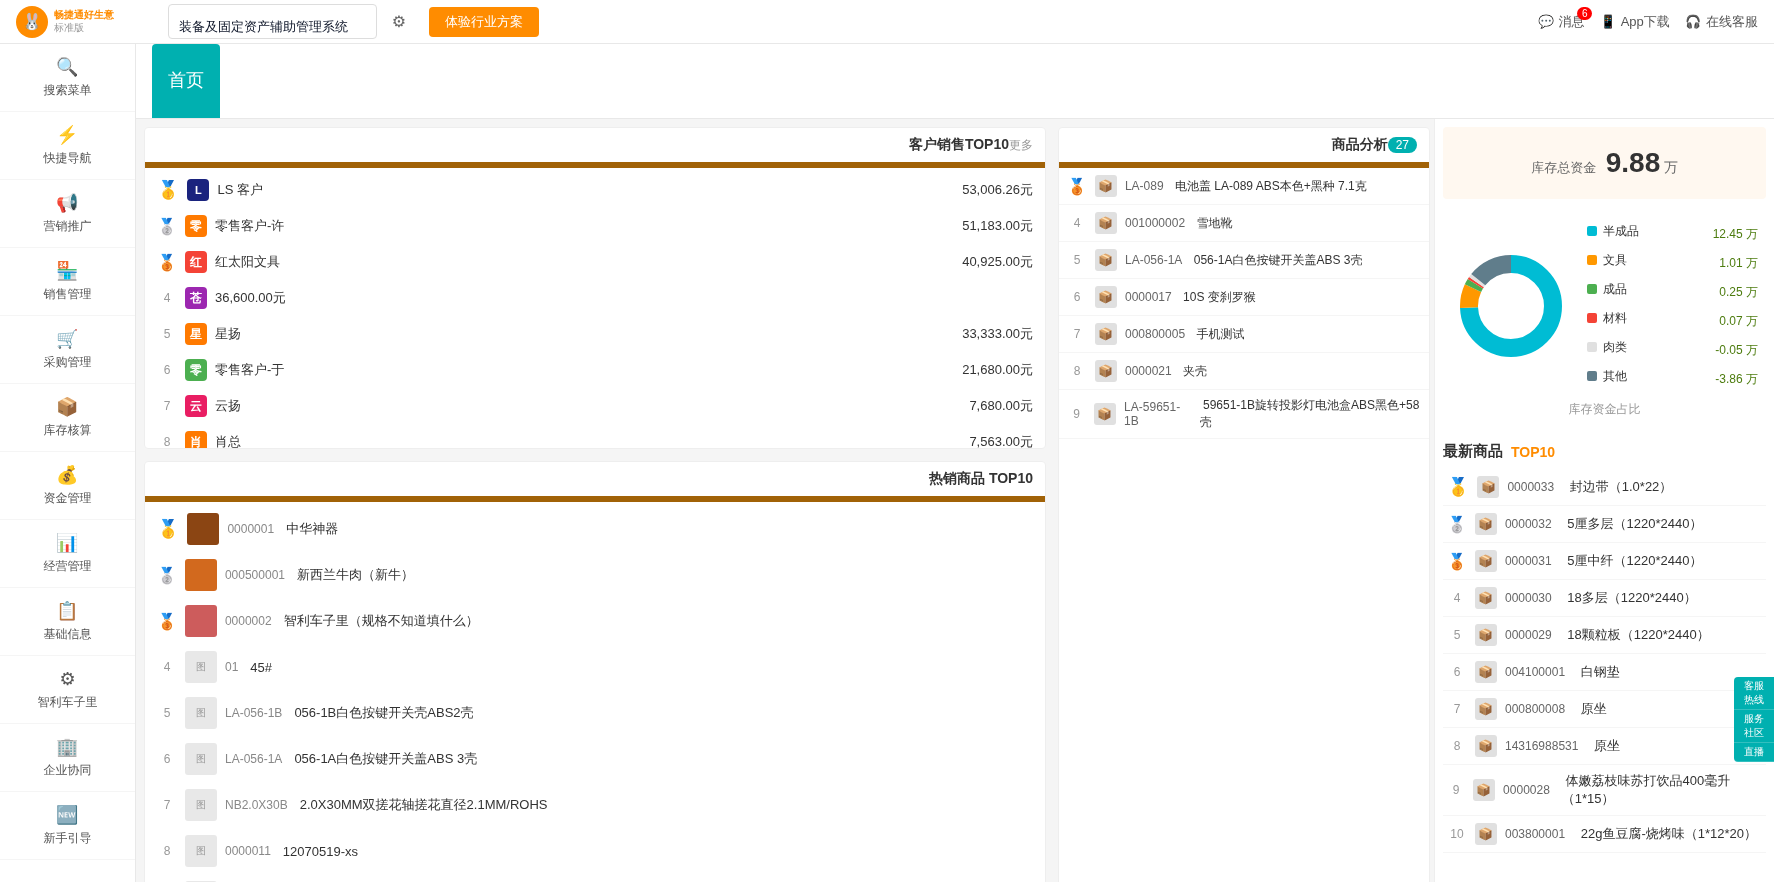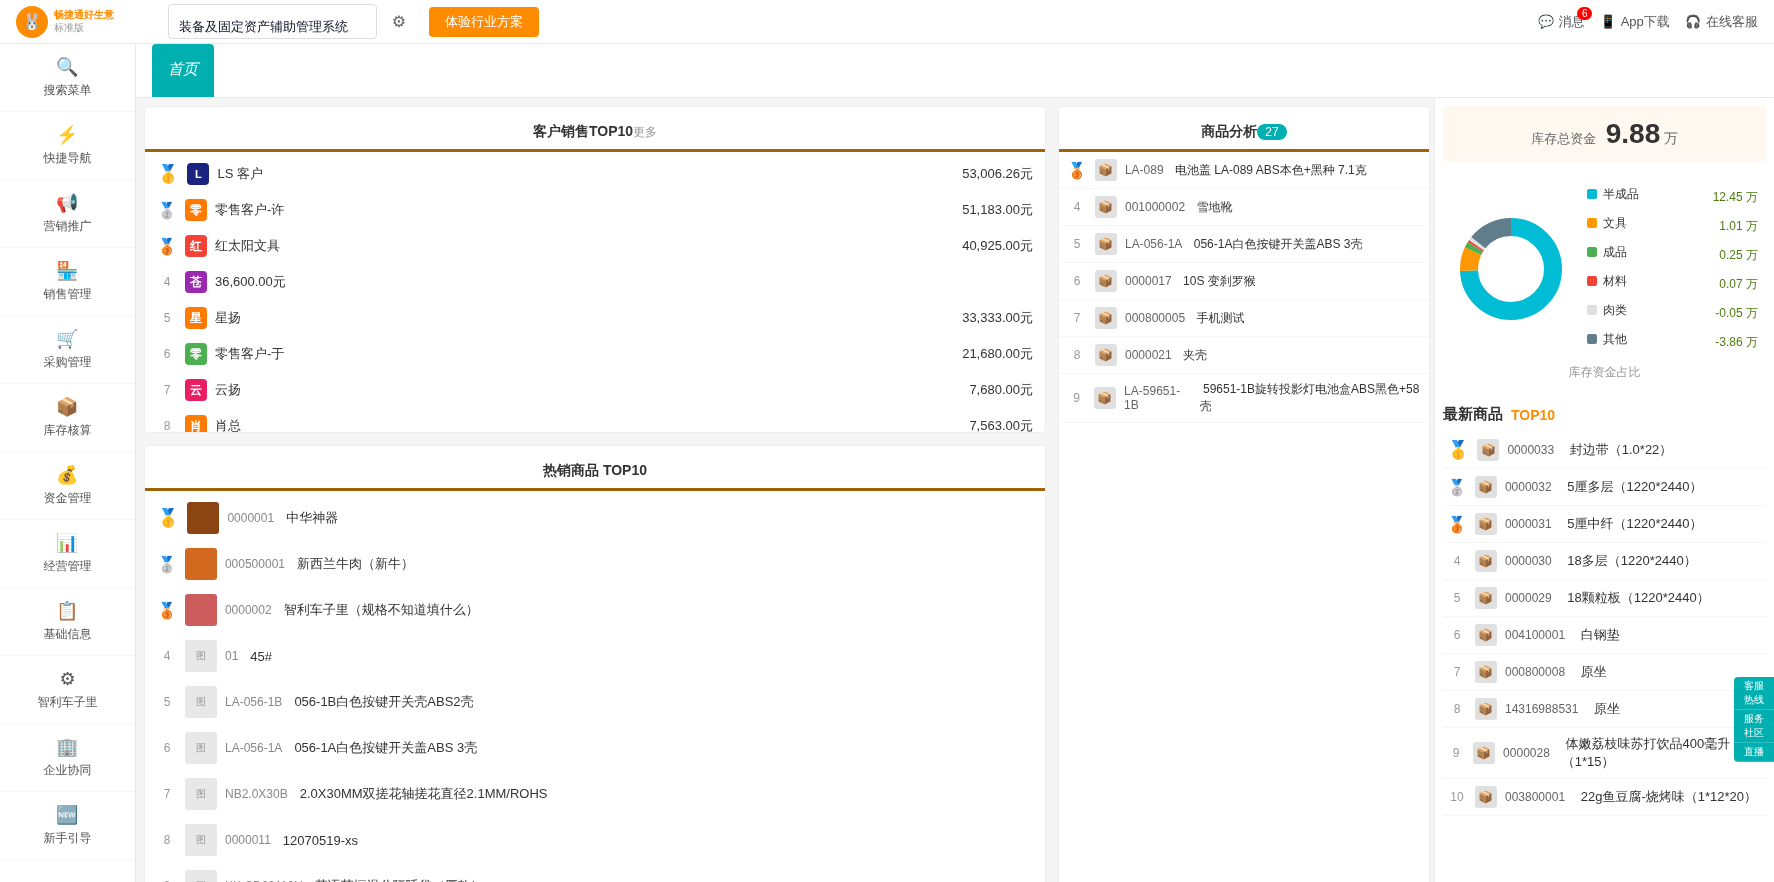--- a/index.html
+++ b/index.html
@@ -24,44 +24,44 @@
     
     .sidebar { width: 136px; background: #fff; border-right: 1px solid #e8e8e8; position: fixed; top: 44px; left: 0; bottom: 0; overflow-y: auto; z-index: 50; }
     .sidebar-item { display: flex; flex-direction: column; align-items: center; padding: 12px 8px; cursor: pointer; color: #555; font-size: 12px; gap: 4px; border-bottom: 1px solid #f5f5f5; }
     .sidebar-icon { font-size: 18px; }
 
     
     .main-content { margin-left: 136px; flex: 1; overflow: auto; }
 
     
     .page-tabs { background: #fff; padding: 0 16px; border-bottom: 1px solid #e8e8e8; display: flex; align-items: center; }
-    .page-tab { padding: 16px 16px; color: #333; cursor: pointer; border-bottom: 2px solid transparent; font-size: 15px; font-style: italic; }
+    .page-tab { padding: 24px 16px; color: #333; cursor: pointer; border-bottom: 2px solid transparent; font-size: 18px; }
     .page-tab.active { color: #fff; background: #00b0b0; border-radius: 4px 4px 0 0; border-bottom: 2px solid #00b0b0; }
 
     
     .section { background: #fff; margin-bottom: 12px; border-radius: 4px; border: 1px solid #eee; }
-    .section-header { padding: 8px 12px; display: flex; align-items: center; justify-content: center; border-bottom: 3px solid #a16207; margin-top: 8px; }
+    .section-header { padding: 8px 12px; display: flex; align-items: center; justify-content: flex-end; border-bottom: 6px solid #a16207; }
     .section-title { font-size: 14px; font-weight: bold; color: #333; }
     .section-more { color: #999; font-size: 12px; cursor: pointer; }
 
     
     .rank-list { padding: 4px 0; }
     .rank-item { display: flex; align-items: center; padding: 7px 12px; gap: 8px; }
     .rank-num { width: 20px; text-align: center; font-size: 12px; color: #999; }
     .rank-badge { width: 22px; height: 22px; border-radius: 4px; display: flex; align-items: center; justify-content: center; font-size: 12px; font-weight: bold; color: white; flex-shrink: 0; }
     .rank-name { flex: 1; font-size: 13px; color: #333; }
     .rank-value { font-size: 13px; color: #333; text-align: right; }
     .hot-item { display: flex; align-items: center; padding: 7px 12px; gap: 8px; }
     .product-img { width: 32px; height: 32px; background: #eee; border-radius: 3px; display: flex; align-items: center; justify-content: center; font-size: 10px; color: #999; overflow: hidden; flex-shrink: 0; }
     .product-img-placeholder { width: 32px; height: 32px; background: #e0e0e0; border-radius: 3px; display: flex; align-items: center; justify-content: center; font-size: 18px; color: #bbb; flex-shrink: 0; }
     .product-code { font-size: 12px; color: #888; }
     .product-name { font-size: 13px; color: #333; margin-left: 4px; text-align: right; }
 
     
-    .inventory-total { text-align: center; padding: 12px; background: #fff8f0; border-radius: 4px; margin-bottom: 12px; }
+    .inventory-total { text-align: center; padding: 20px; background: #fff8f0; border-radius: 4px; margin-bottom: 12px; }
     .inventory-total-label { font-size: 13px; color: #666; }
     .inventory-total-value { font-size: 28px; color: #333; font-weight: bold; }
     .inventory-total-unit { font-size: 14px; color: #666; }
 
     
     .chart-area { display: flex; align-items: center; gap: 16px; padding: 8px; }
     .donut-container { position: relative; width: 120px; height: 120px; flex-shrink: 0; }
     .legend-list { flex: 1; }
     .legend-item { display: flex; align-items: center; gap: 6px; margin-bottom: 5px; font-size: 12px; }
     .legend-dot { width: 10px; height: 10px; border-radius: 2px; flex-shrink: 0; }

